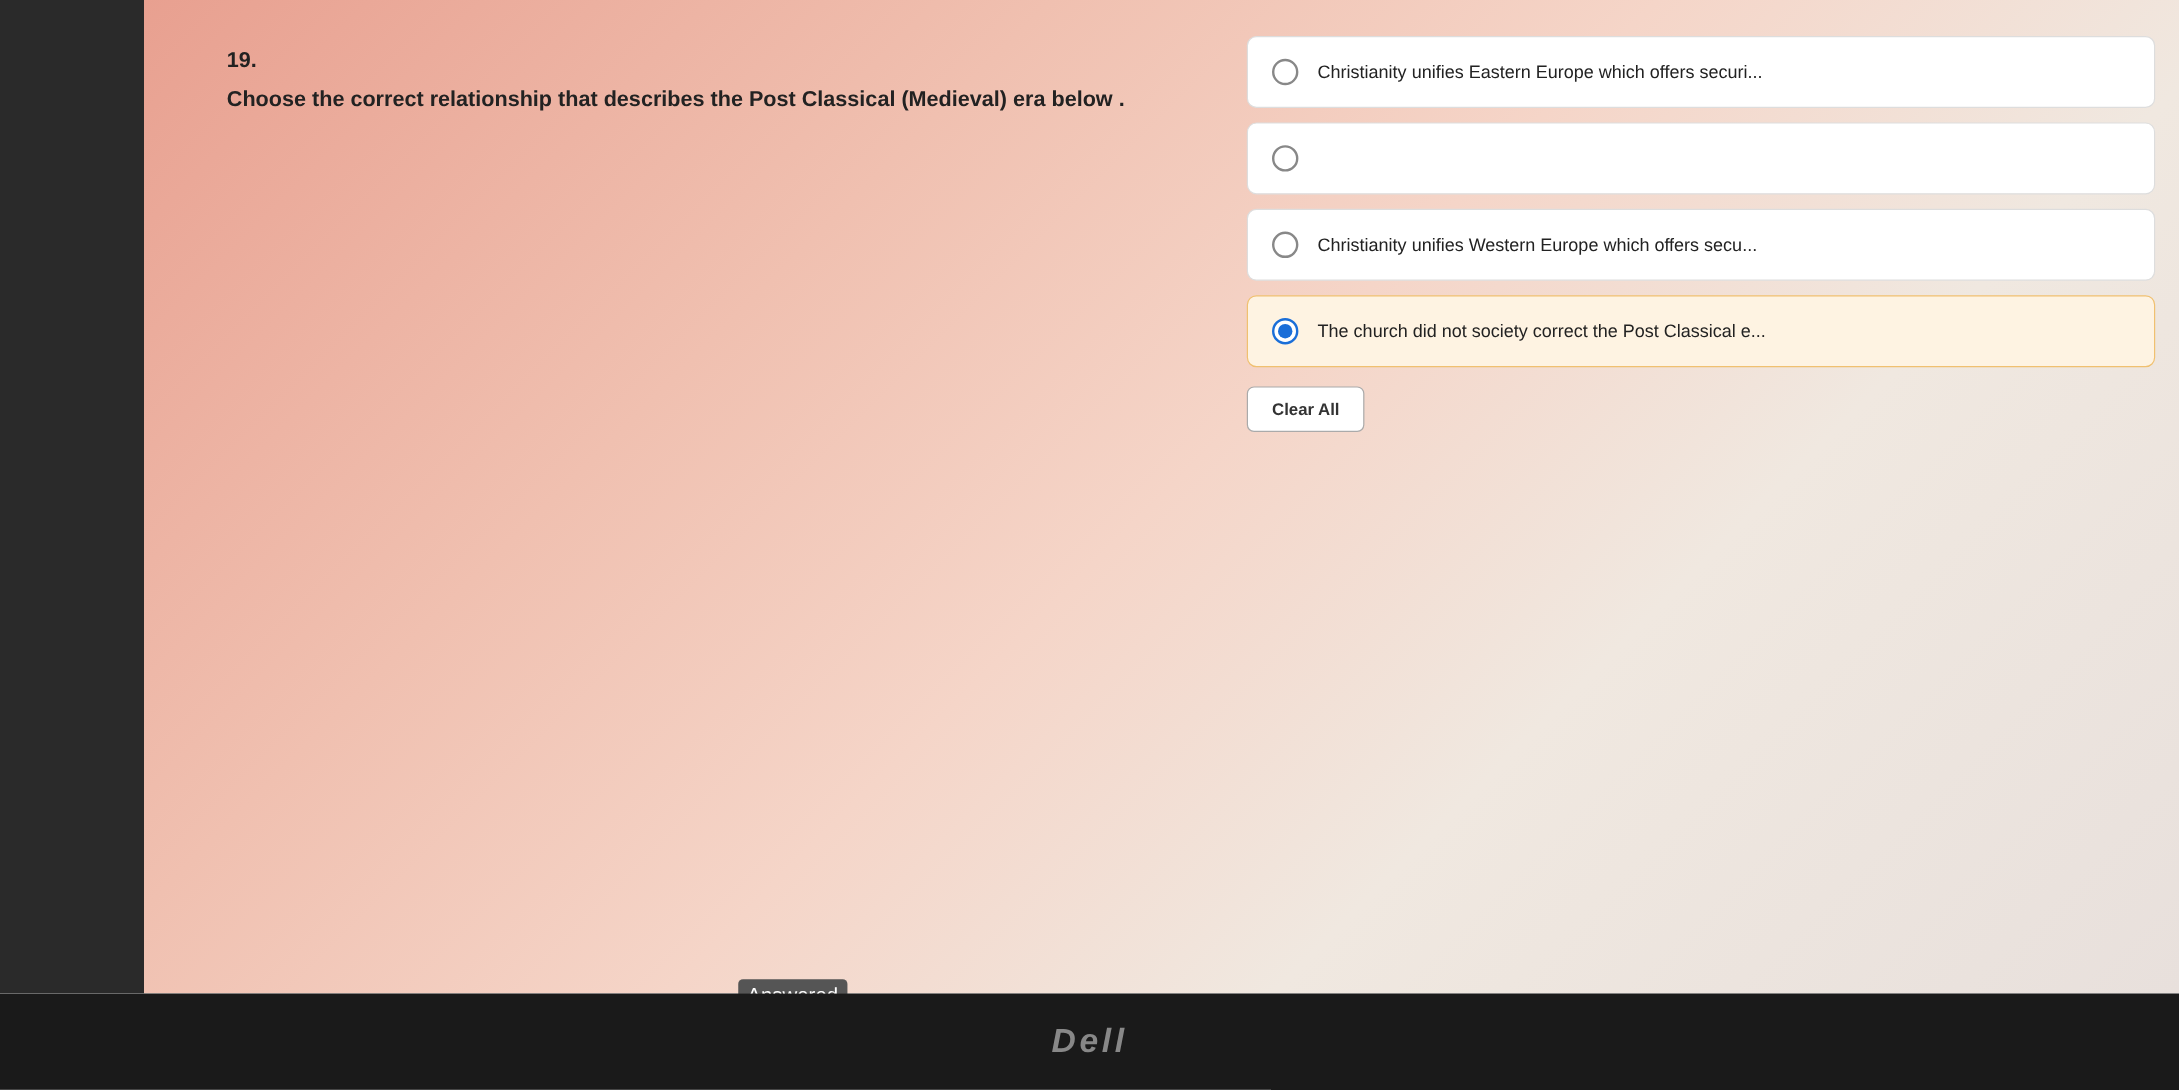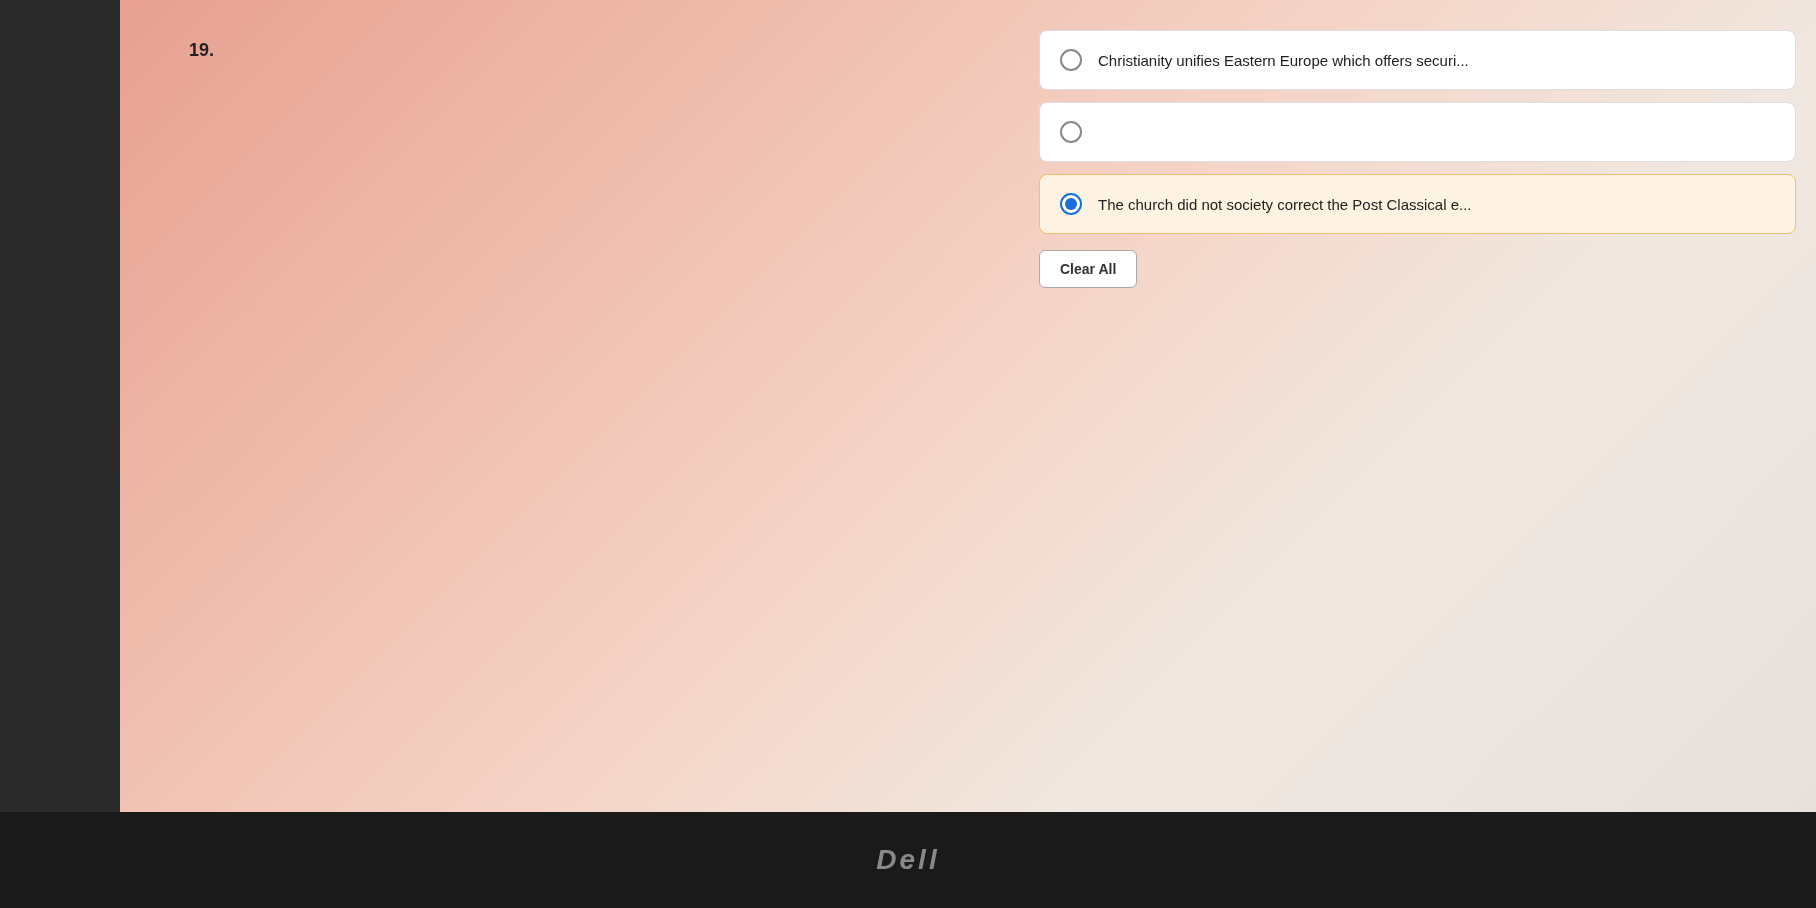--- a/index.html
+++ b/index.html
@@ -226,21 +226,21 @@
       width: 120px;
       bottom: 80px;
       background: #2a2a2a;
     }
 
     .dell-logo {
       position: absolute;
       bottom: 0;
       left: 0;
       right: 0;
-      height: 96px;
+      height: 80px;
       background: #1a1a1a;
       display: flex;
       align-items: center;
       justify-content: center;
     }
 
     .dell-text {
       color: #888;
       font-size: 28px;
       font-weight: bold;
@@ -250,33 +250,38 @@
   </style>
 </head>
 <body>
 
 <div class="left-sidebar"></div>
 
 <div class="main-content">
 
   <div class="left-panel">
     <div class="question-number">19.</div>
+    <div class="question-text">Choose the correct relationship that describes the Post Classical (Medieval) era below .</div>
   </div>
 
   <div class="right-panel">
 
     <div class="option-card">
       <div class="radio-circle"></div>
       <span class="option-text">Christianity unifies Eastern Europe which offers securi...</span>
     </div>
 
     <div class="option-card">
       <div class="radio-circle"></div>
     </div>
 
+    <div class="option-card">
+      <div class="radio-circle"></div>
+      <span class="option-text">Christianity unifies Western Europe which offers secu...</span>
+    </div>
 
     <div class="option-card selected">
       <div class="radio-circle checked"></div>
       <span class="option-text">The church did not society correct the Post Classical e...</span>
     </div>
 
     <button class="clear-all-btn">Clear All</button>
 
   </div>
 </div>

